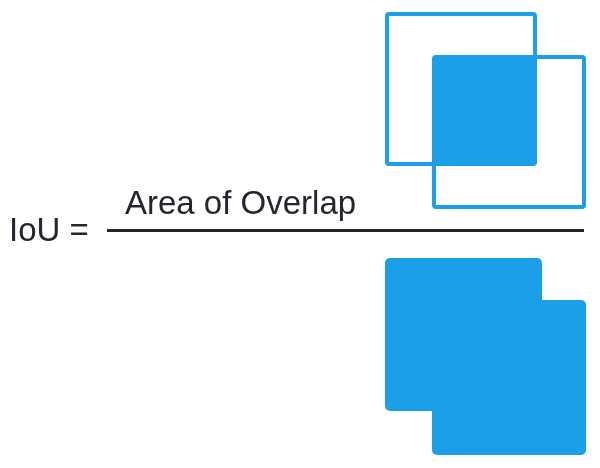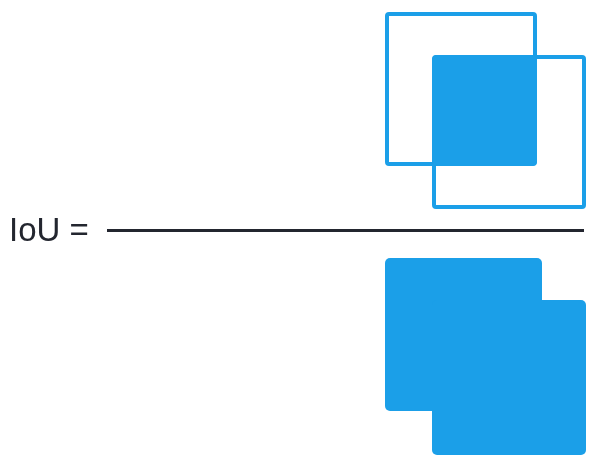--- a/index.html
+++ b/index.html
@@ -53,20 +53,21 @@
   .union-box-a   { left: 385px; top: 258px; width: 157px; height: 153px; }
   .union-box-b   { left: 432px; top: 300px; width: 154px; height: 155px; }
 </style>
 </head>
 <body>
 
 <div class="canvas">
 
   <span class="label iou-label">IoU =</span>
 
+  <span class="label numerator-label">Area of Overlap</span>
 
   <div class="fraction-bar"></div>
 
 
   <div class="box outline overlap-box-a"></div>
   <div class="box outline overlap-box-b"></div>
   <div class="box fill overlap-fill"></div>
 
   <div class="box fill union-box-a"></div>
   <div class="box fill union-box-b"></div>

